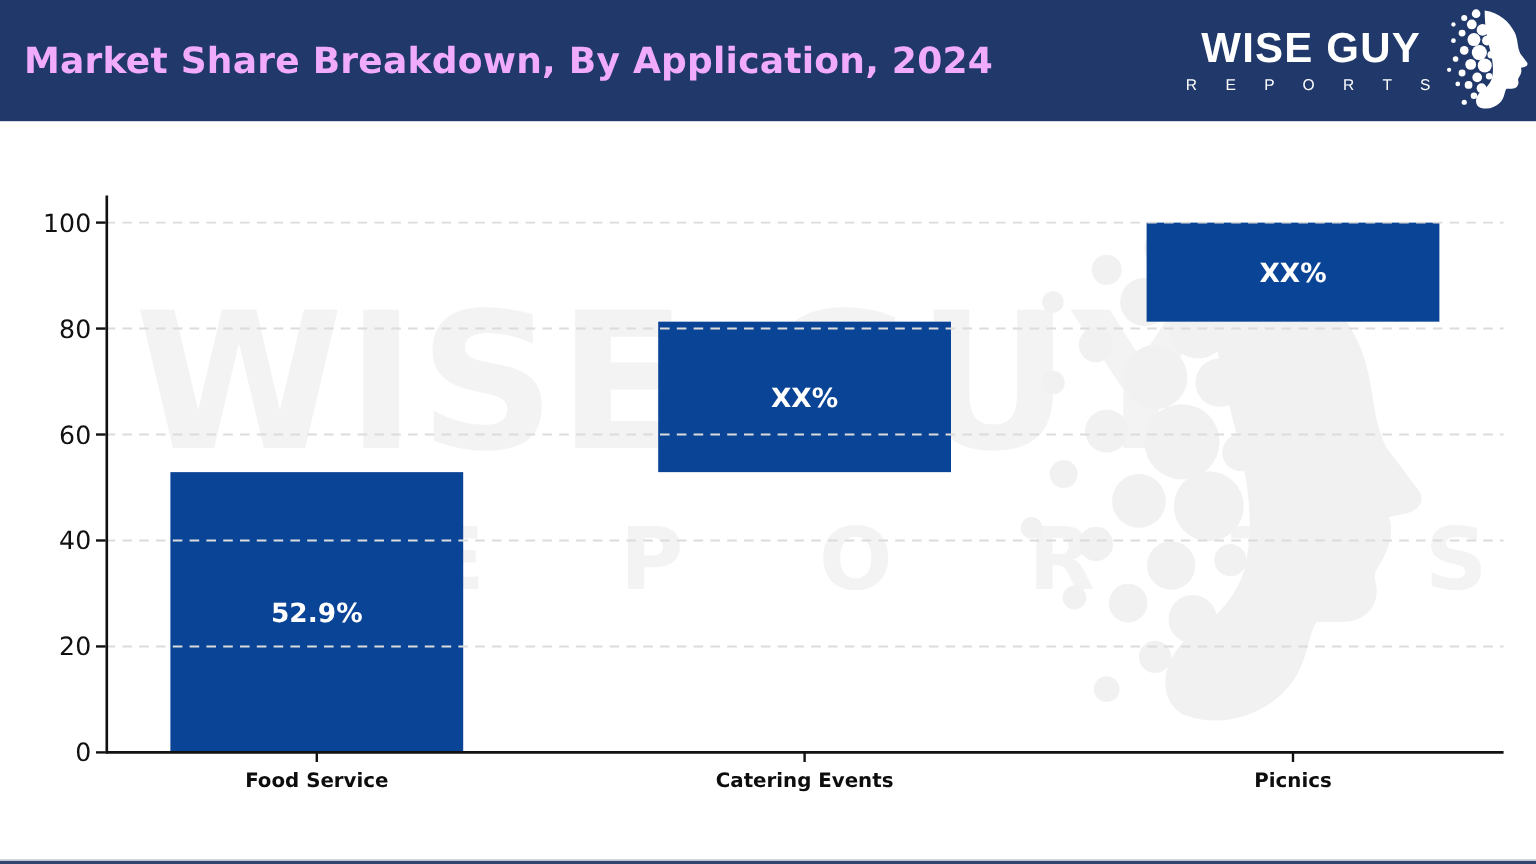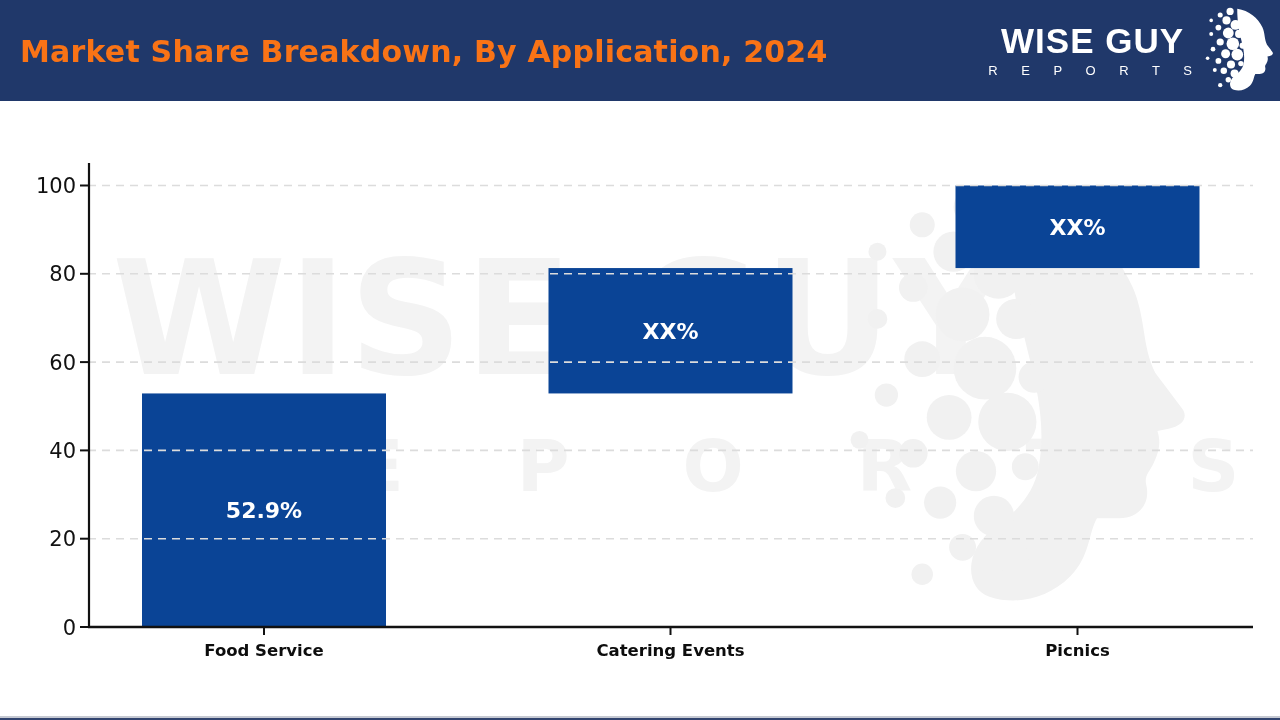--- a/index.html
+++ b/index.html
@@ -7,21 +7,21 @@
     position:relative;width:1280px;height:720px;background:#ffffff;
     overflow:hidden;font-family:"DejaVu Sans",sans-serif;
   }
   
   .header{
     position:absolute;top:0;left:0;width:1280px;height:101px;
     background:#20386a;z-index:3;
   }
   .title{
     position:absolute;left:20px;top:50%;transform:translateY(-50%);
-    color:#f97316;font-size:30px;font-weight:bold;letter-spacing:.2px;white-space:nowrap;
+    color:#f0abfc;font-size:30px;font-weight:bold;letter-spacing:.2px;white-space:nowrap;
   }
   .logo{
     position:absolute;right:4px;top:4px;height:93px;
     display:flex;align-items:center;
   }
   .logo-text{display:flex;flex-direction:column;align-items:center;margin-right:-16px;position:relative;z-index:1;}
   .logo-line1{
     color:#fff;font-family:"Liberation Sans",sans-serif;font-weight:bold;
     font-size:35px;line-height:1.05;letter-spacing:1px;white-space:nowrap;
   }

